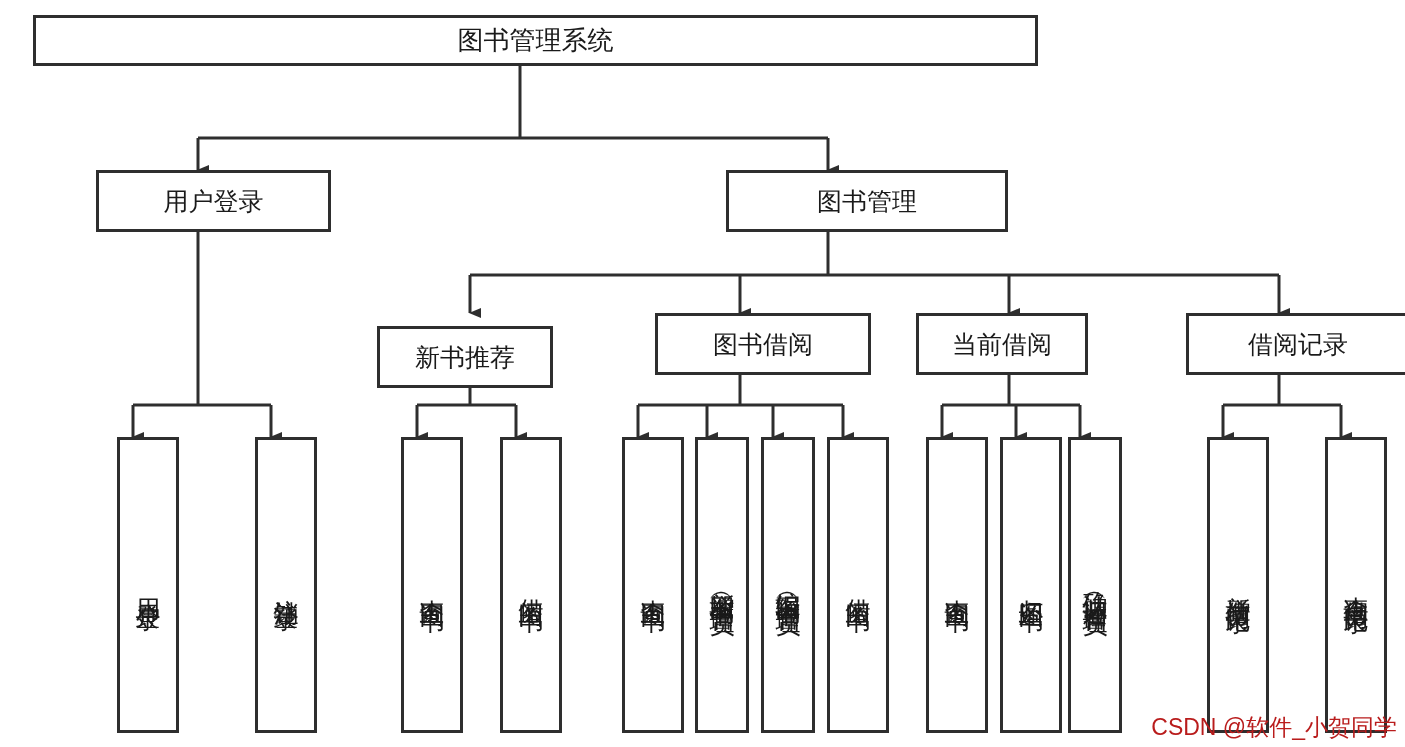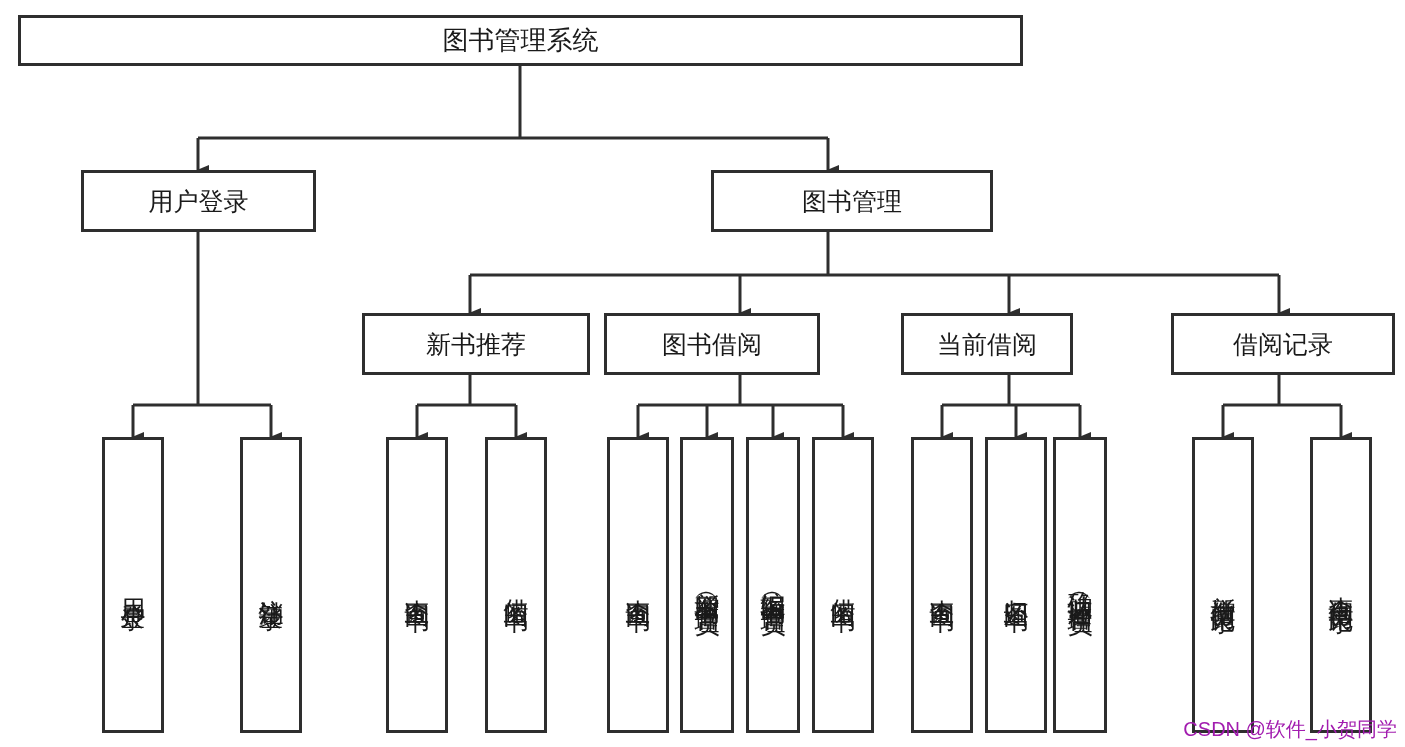--- a/index.html
+++ b/index.html
@@ -26,20 +26,21 @@
   }
   .node-box {
     position: absolute;
     box-sizing: border-box;
     border: 3px solid #2e2e2e;
     background: #ffffff;
     display: flex;
     align-items: center;
     justify-content: center;
     overflow: hidden;
+    margin-left: 15px;
   }
   .node-label {
     font-family: "Liberation Sans", "DejaVu Sans", sans-serif;
     color: #1a1a1a;
     line-height: 1.08;
     text-align: center;
     white-space: nowrap;
   }
   .node-box.horizontal .node-label {
     font-size: 25px;
@@ -53,22 +54,22 @@
     writing-mode: vertical-rl;
     text-orientation: upright;
     letter-spacing: 3px;
     line-height: 1;
   }
   #watermark {
     position: absolute;
     right: 8px;
     bottom: 4px;
     font-family: "Liberation Sans", "DejaVu Sans", sans-serif;
-    font-size: 20px;
-    color: #a21caf;
+    font-size: 23px;
+    color: #b91c1c;
     white-space: nowrap;
     pointer-events: none;
   }
 </style>
 </head>
 <body>
 
 <div id="diagram-root">
 
   <svg id="diagram-svg" viewBox="0 0 1405 747" xmlns="http://www.w3.org/2000/svg">
@@ -118,24 +119,24 @@
     <span class="node-label">图书管理系统</span>
   </div>
 
   <div id="nodes-layer">
       <div class="node-box horizontal" style="left: 81px; top: 170px; width: 235px; height: 62px;">
         <span class="node-label">用户登录</span>
       </div>
       <div class="node-box horizontal" style="left: 711px; top: 170px; width: 282px; height: 62px;">
         <span class="node-label">图书管理</span>
       </div>
-      <div class="node-box horizontal" style="left: 362px; top: 313px; width: 228px; height: 62px;">
+      <div class="node-box horizontal" style="left: 362px; top: 326px; width: 176px; height: 62px;">
         <span class="node-label">新书推荐</span>
       </div>
-      <div class="node-box horizontal" style="left: 604px; top: 313px; width: 216px; height: 62px;">
+      <div class="node-box horizontal" style="left: 640px; top: 313px; width: 216px; height: 62px;">
         <span class="node-label">图书借阅</span>
       </div>
       <div class="node-box horizontal" style="left: 901px; top: 313px; width: 172px; height: 62px;">
         <span class="node-label">当前借阅</span>
       </div>
       <div class="node-box horizontal" style="left: 1171px; top: 313px; width: 224px; height: 62px;">
         <span class="node-label">借阅记录</span>
       </div>
       <div class="node-box vertical" style="left: 102px; top: 437px; width: 62px; height: 296px;">
         <span class="node-label">用户登录</span>

